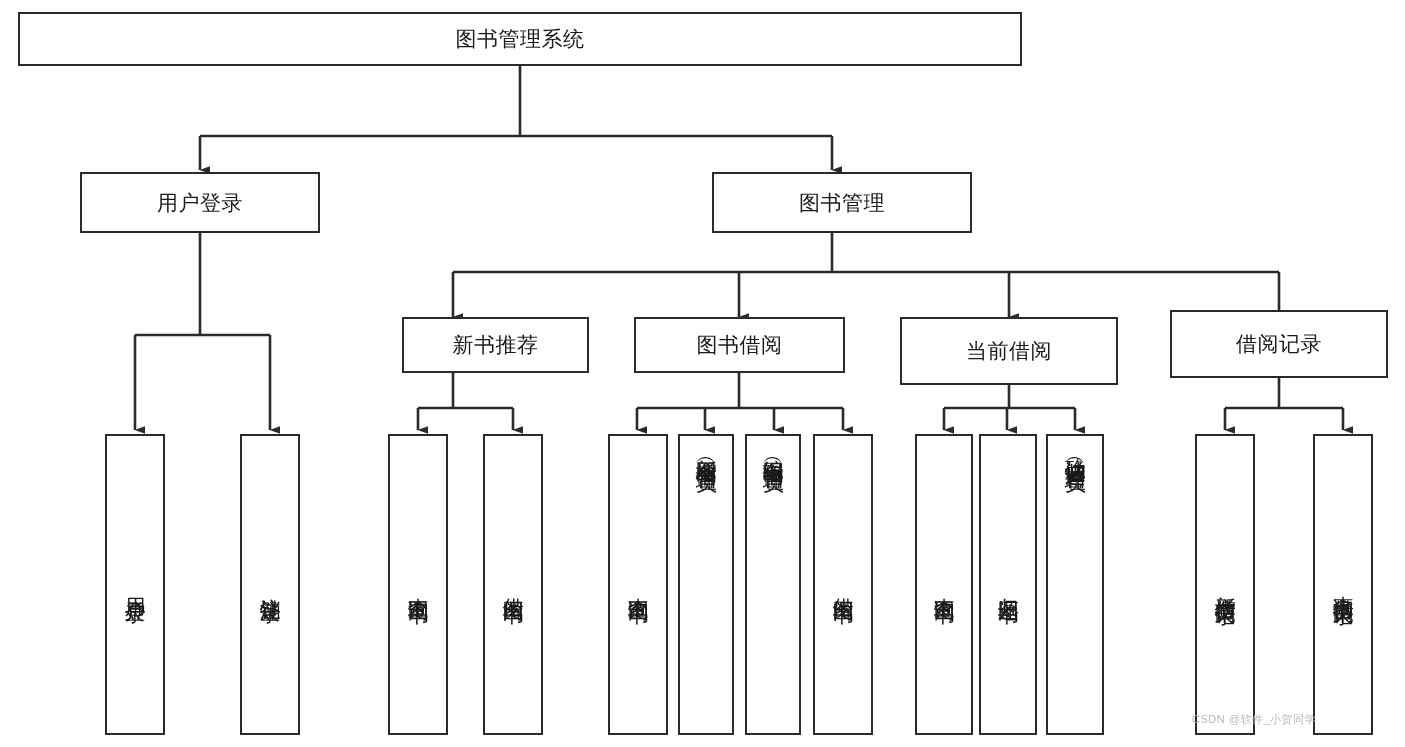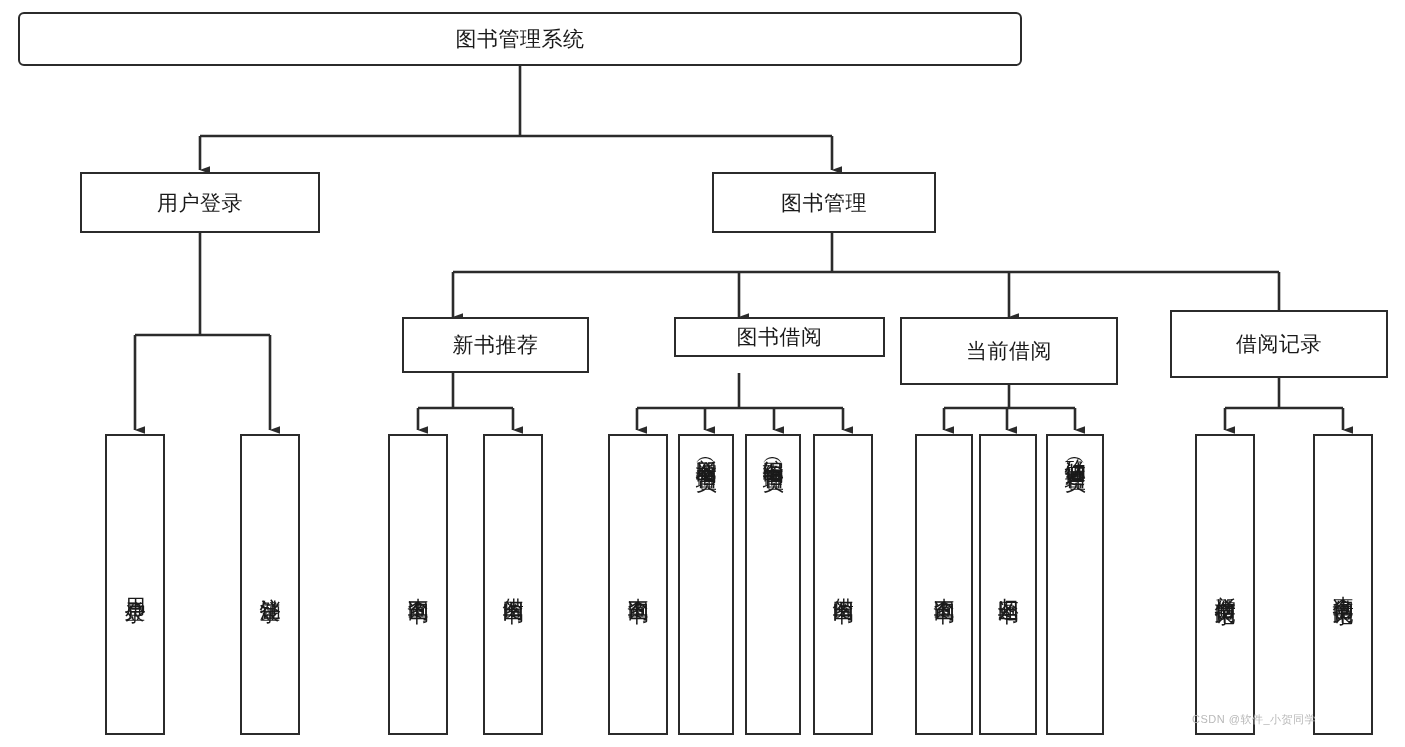--- a/index.html
+++ b/index.html
@@ -137,35 +137,35 @@
     </g>
 
     <g stroke="#2b2b2b" stroke-width="2.6" fill="none">
       <path d="M1279,373 L1279,408"></path>
       <path d="M1225,408 L1343,408"></path>
       <path d="M1225,408 L1225,430" marker-end="url(#arrowhead)"></path>
       <path d="M1343,408 L1343,430" marker-end="url(#arrowhead)"></path>
     </g>
   </svg>
 
-  <div class="node-box" style="left:18px; top:12px; width:1004px; height:54px;border-radius:6px;">
+  <div class="node-box" style="left:18px; top:12px; width:1004px; height:54px;">
     <span class="node-label-h">图书管理系统</span>
   </div>
 
   <div class="node-box" style="left:80px; top:172px; width:240px; height:61px;">
     <span class="node-label-h">用户登录</span>
   </div>
-  <div class="node-box" style="left:712px; top:172px; width:224px; height:61px;">
+  <div class="node-box" style="left:712px; top:172px; width:260px; height:61px;">
     <span class="node-label-h">图书管理</span>
   </div>
 
   <div class="node-box" style="left:356px; top:317px; width:187px; height:56px;margin-left:46px;">
     <span class="node-label-h">新书推荐</span>
   </div>
-  <div class="node-box" style="left:634px; top:317px; width:211px; height:40px;margin-left:40px;">
+  <div class="node-box" style="left:634px; top:317px; width:211px; height:56px;">
     <span class="node-label-h">图书借阅</span>
   </div>
   <div class="node-box" style="left:900px; top:317px; width:218px; height:68px;">
     <span class="node-label-h">当前借阅</span>
   </div>
   <div class="node-box" style="left:1170px; top:310px; width:218px; height:68px;">
     <span class="node-label-h">借阅记录</span>
   </div>
 
   <div class="leaf-box centered" style="left:105px; top:434px; width:60px; height:301px;">

